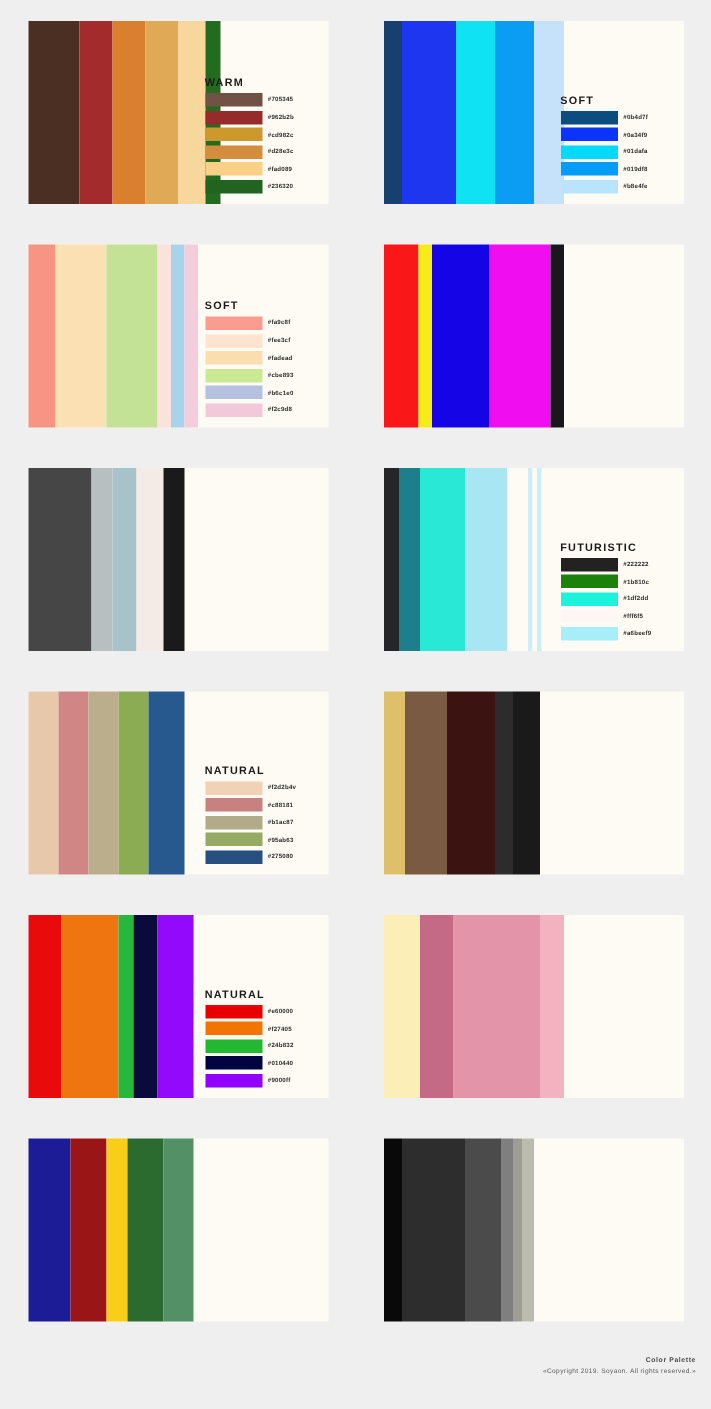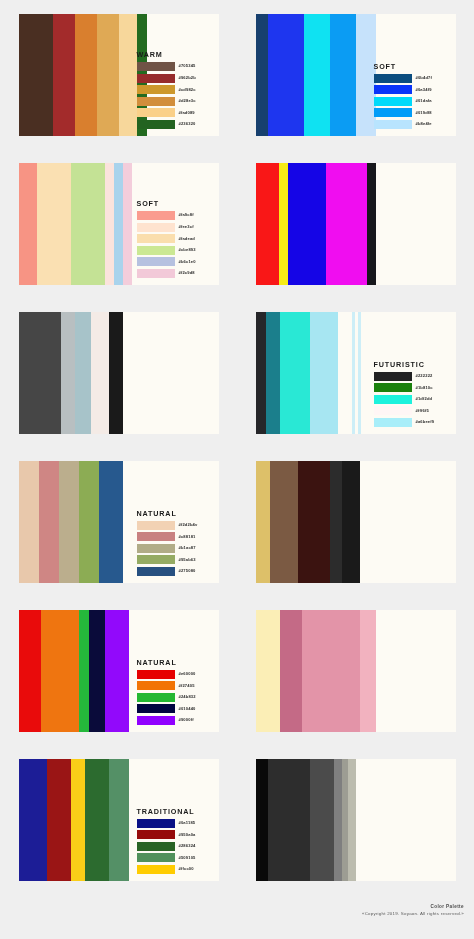--- a/index.html
+++ b/index.html
@@ -380,43 +380,20 @@
     </div>
     <div class="palette-card">
       <div class="card-inner">
         <div class="bars">
           <div class="bar" style="background: rgb(28, 29, 150); width: 28px;"></div>
           <div class="bar" style="background: rgb(154, 21, 21); width: 24px;"></div>
           <div class="bar" style="background: rgb(249, 206, 24); width: 14px;"></div>
           <div class="bar" style="background: rgb(44, 107, 47); width: 24px;"></div>
           <div class="bar" style="background: rgb(84, 144, 102); width: 20px;"></div>
         </div>
-        <div class="legend">
-          <div class="legend-title">TRADITIONAL</div>
-          <div class="legend-row">
-            <div class="legend-swatch" style="background: rgb(10, 17, 133);"></div>
-            <div class="legend-hex">#0a1185</div>
-          </div>
-          <div class="legend-row">
-            <div class="legend-swatch" style="background: rgb(149, 10, 10);"></div>
-            <div class="legend-hex">#950a0a</div>
-          </div>
-          <div class="legend-row">
-            <div class="legend-swatch" style="background: rgb(40, 99, 36);"></div>
-            <div class="legend-hex">#286324</div>
-          </div>
-          <div class="legend-row">
-            <div class="legend-swatch" style="background: rgb(80, 145, 91);"></div>
-            <div class="legend-hex">#509105</div>
-          </div>
-          <div class="legend-row">
-            <div class="legend-swatch" style="background: rgb(255, 204, 0);"></div>
-            <div class="legend-hex">#ffcc00</div>
-          </div>
-        </div>
       </div>
     </div>
     <div class="palette-card">
       <div class="card-inner">
         <div class="bars">
           <div class="bar" style="background: rgb(9, 9, 9); width: 12px;"></div>
           <div class="bar" style="background: rgb(45, 45, 45); width: 42px;"></div>
           <div class="bar" style="background: rgb(75, 75, 75); width: 24px;"></div>
           <div class="bar" style="background: rgb(127, 127, 127); width: 8px;"></div>
           <div class="bar" style="background: rgb(157, 157, 147); width: 6px;"></div>

